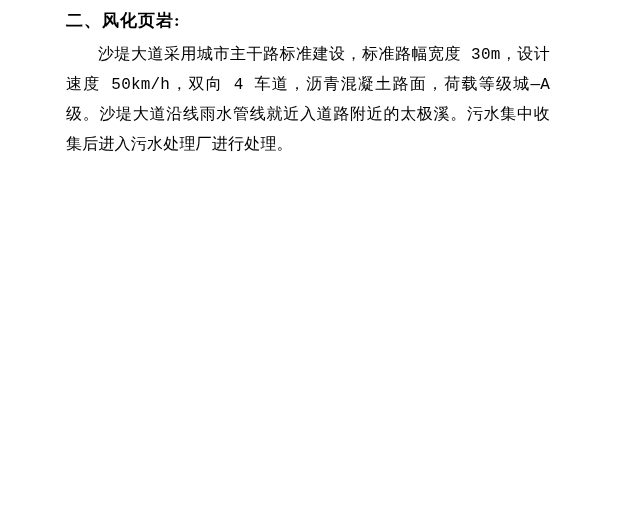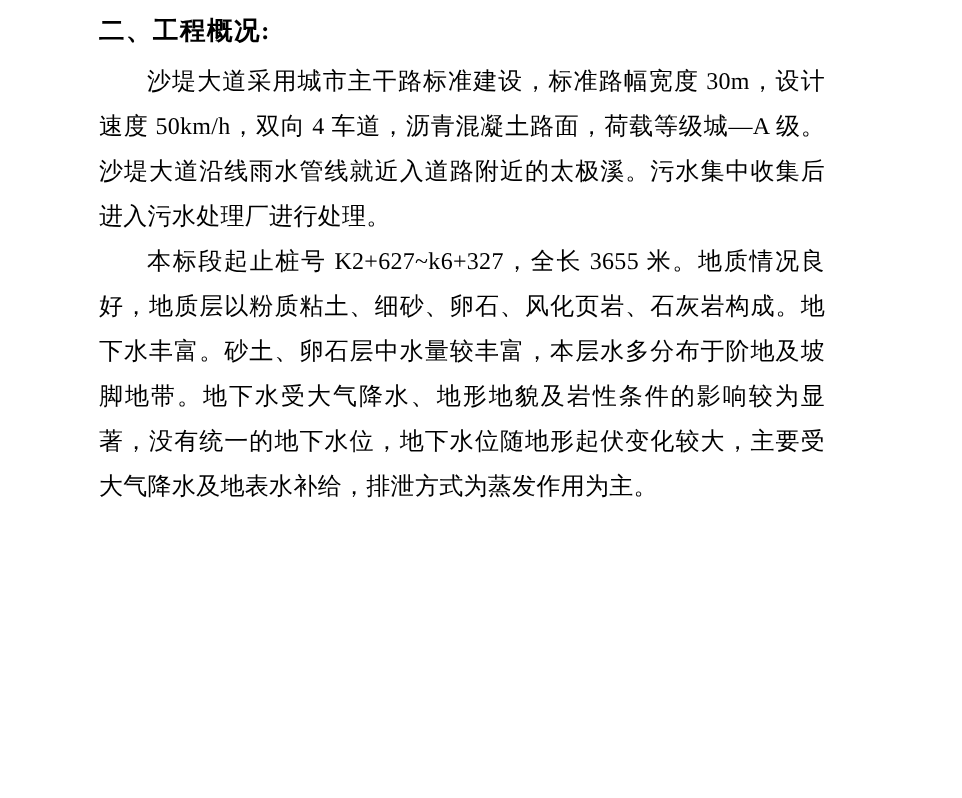--- a/index.html
+++ b/index.html
@@ -34,24 +34,24 @@
   }
   .para {
     margin: 0;
     font-size: 16px;
     line-height: 30px;
     text-align: justify;
     text-justify: inter-character;
     text-indent: 2em;
     word-break: break-all;
     letter-spacing: 0.2px;
+    font-family: Liberation Mono, monospace;
   }
 </style>
 </head>
 <body>
 
 <div class="page">
   <div class="content">
-    <h2 class="heading">二、工程概况:</h2>
+    <h2 class="heading">二、风化页岩:</h2>
     <p class="para">沙堤大道采用城市主干路标准建设，标准路幅宽度 30m，设计速度 50km/h，双向 4 车道，沥青混凝土路面，荷载等级城—A 级。沙堤大道沿线雨水管线就近入道路附近的太极溪。污水集中收集后进入污水处理厂进行处理。</p>
-    <p class="para">本标段起止桩号 K2+627~k6+327，全长 3655 米。地质情况良好，地质层以粉质粘土、细砂、卵石、风化页岩、石灰岩构成。地下水丰富。砂土、卵石层中水量较丰富，本层水多分布于阶地及坡脚地带。地下水受大气降水、地形地貌及岩性条件的影响较为显著，没有统一的地下水位，地下水位随地形起伏变化较大，主要受大气降水及地表水补给，排泄方式为蒸发作用为主。</p>
   </div>
 </div>
 
 </body></html>

